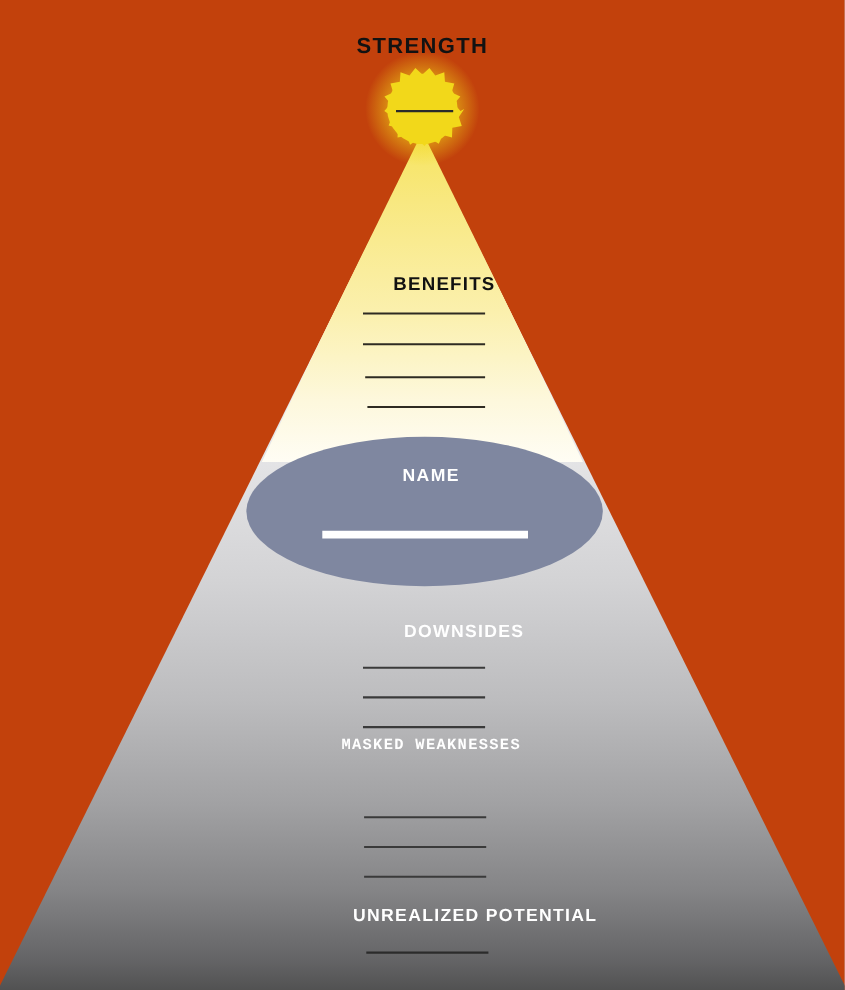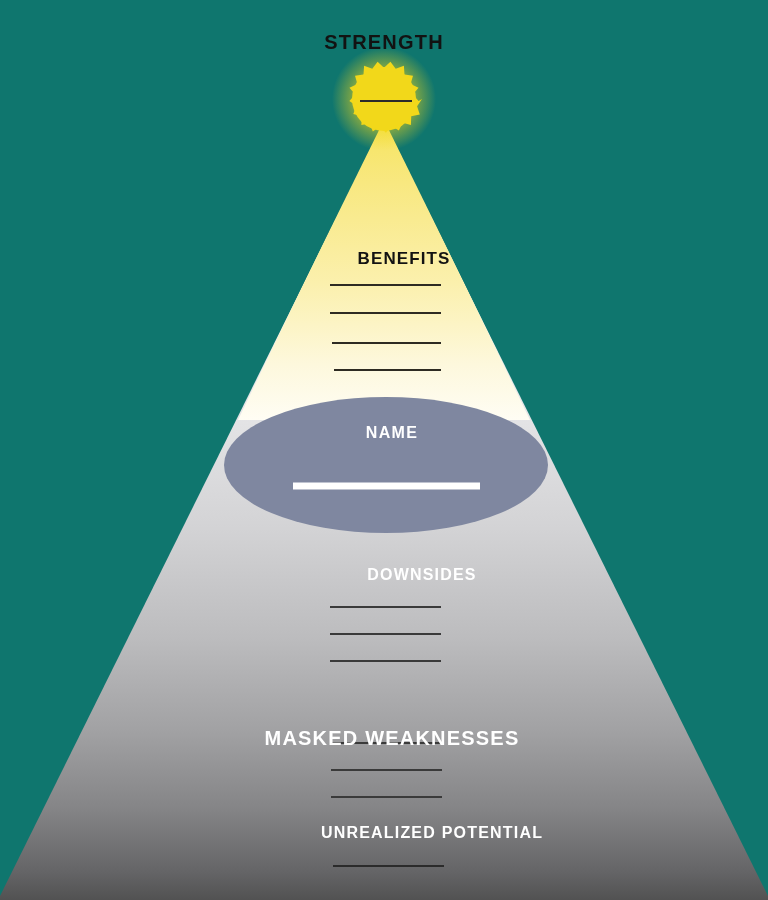--- a/index.html
+++ b/index.html
@@ -5,40 +5,40 @@
   * { margin:0; padding:0; box-sizing:border-box; }
   html, body {
     width:768px; height:900px;
     background:#ced2dd;
     font-family:"Liberation Sans", sans-serif;
     overflow:hidden;
   }
   #stage {
     position:relative;
     width:768px; height:900px;
-    background:#0f766e;
+    background:#c2410c;
   }
   #art { position:absolute; inset:0; width:768px; height:900px; }
 
   .lbl {
     position:absolute;
     width:100%;
     text-align:center;
     font-weight:bold;
     letter-spacing:0.5px;
     white-space:nowrap;
   }
   .lbl-dark { color:#121212; }
   .lbl-light { color:#ffffff;padding-left:16px; }
 
   #label-strength { top:31px; font-size:20px; letter-spacing:1.2px; }
   #label-benefits { top:249px; font-size:17px; letter-spacing:1.1px;padding-left:40px; }
   #label-name     { top:424px; font-size:16px; letter-spacing:1.3px; }
   #label-downsides{ top:566px; font-size:16px; letter-spacing:1.2px;margin-left:30px; }
-  #label-masked   { top:727px; font-size:20px; letter-spacing:1.2px; }
+  #label-masked   { top:670px; font-size:14px; letter-spacing:1.2px;font-family:Liberation Mono, monospace; }
   #label-unreal   { top:824px; font-size:16px; letter-spacing:1.2px;margin-left:40px; }
 </style>
 </head>
 <body>
 
 <div id="stage">
 
   <svg id="art" viewBox="0 0 768 900" aria-hidden="true">
     <defs>
       <linearGradient id="gradPyramid" x1="0" y1="0" x2="0" y2="1">

